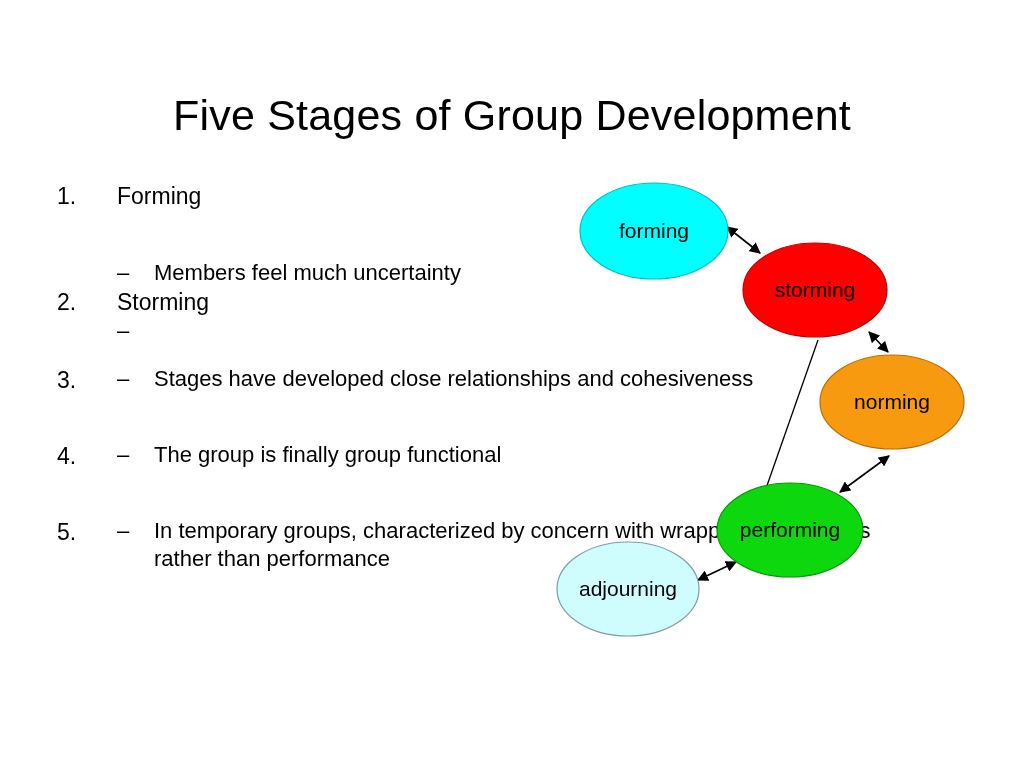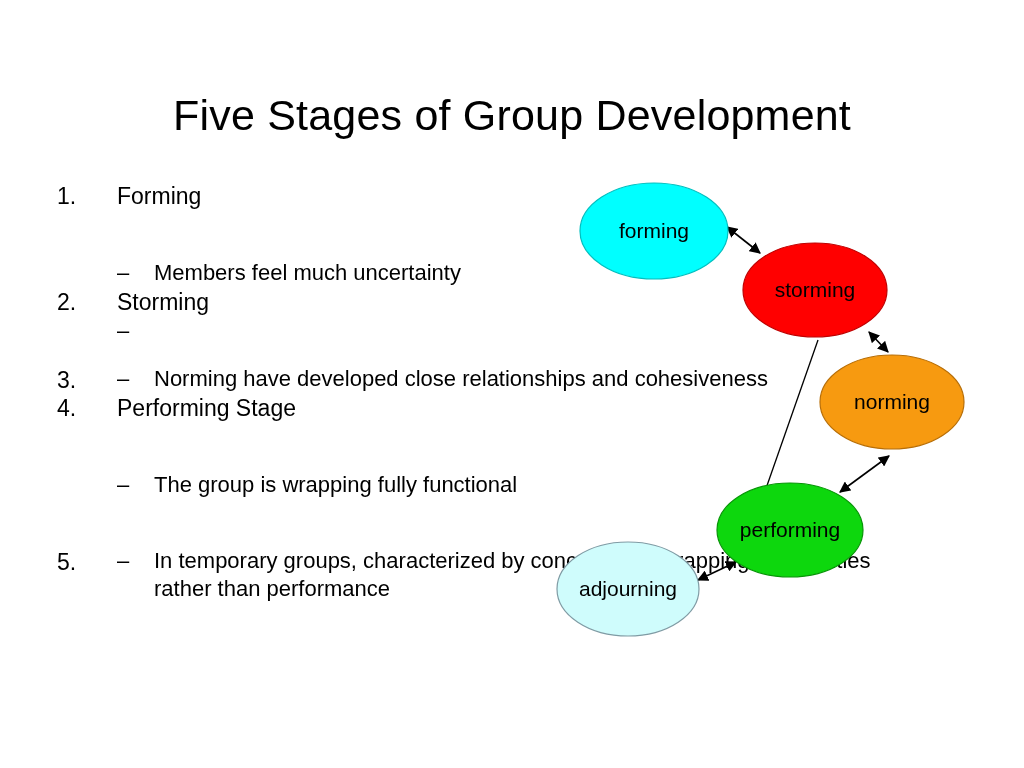--- a/index.html
+++ b/index.html
@@ -128,28 +128,28 @@
       <div class="stage-block">
         <div class="level1"><span class="num">2.</span><span>Storming</span></div>
         <div class="level2">
           <span class="dash">–</span>
         </div>
       </div>
       <div class="stage-block">
         <div class="level1"><span class="num">3.</span></div>
         <div class="level2">
           <span class="dash">–</span>
-          <span class="l2text">Norming have developed close relationships and cohesiveness</span>
-        </div>
-      </div>
-      <div class="stage-block">
-        <div class="level1"><span class="num">4.</span><span>Performing Stage</span></div>
-        <div class="level2">
-          <span class="dash">–</span>
-          <span class="l2text">The group is wrapping fully functional</span>
+          <span class="l2text">Stages have developed close relationships and cohesiveness</span>
+        </div>
+      </div>
+      <div class="stage-block">
+        <div class="level1"><span class="num">4.</span></div>
+        <div class="level2">
+          <span class="dash">–</span>
+          <span class="l2text">The group is finally group functional</span>
         </div>
       </div>
       <div class="stage-block">
         <div class="level1"><span class="num">5.</span></div>
         <div class="level2">
           <span class="dash">–</span>
           <span class="l2text">In temporary groups, characterized by concern with wrapping up activities rather than performance</span>
         </div>
       </div>
     </div>

